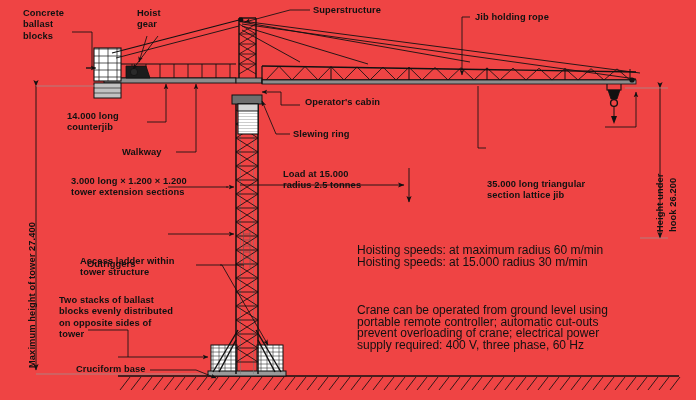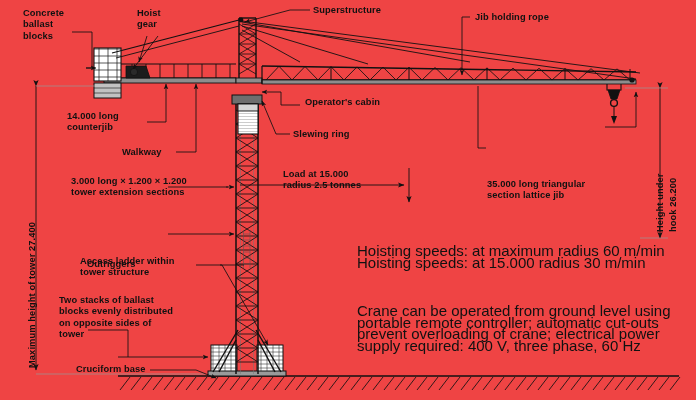--- a/index.html
+++ b/index.html
@@ -25,21 +25,21 @@
     white-space:pre;
     letter-spacing:0.1px;
   }
   .lbl.b{font-weight:bold;}
   .vert{
     transform-origin:0 0;
     transform:rotate(-90deg);
   }
   .spec{
     position:absolute;
-    font-size:15px;
+    font-size:12px;
     line-height:11.6px;
     color:#111111;
     white-space:pre;
   }
 </style>
 </head>
 <body>
 
 <div id="stage">
 

